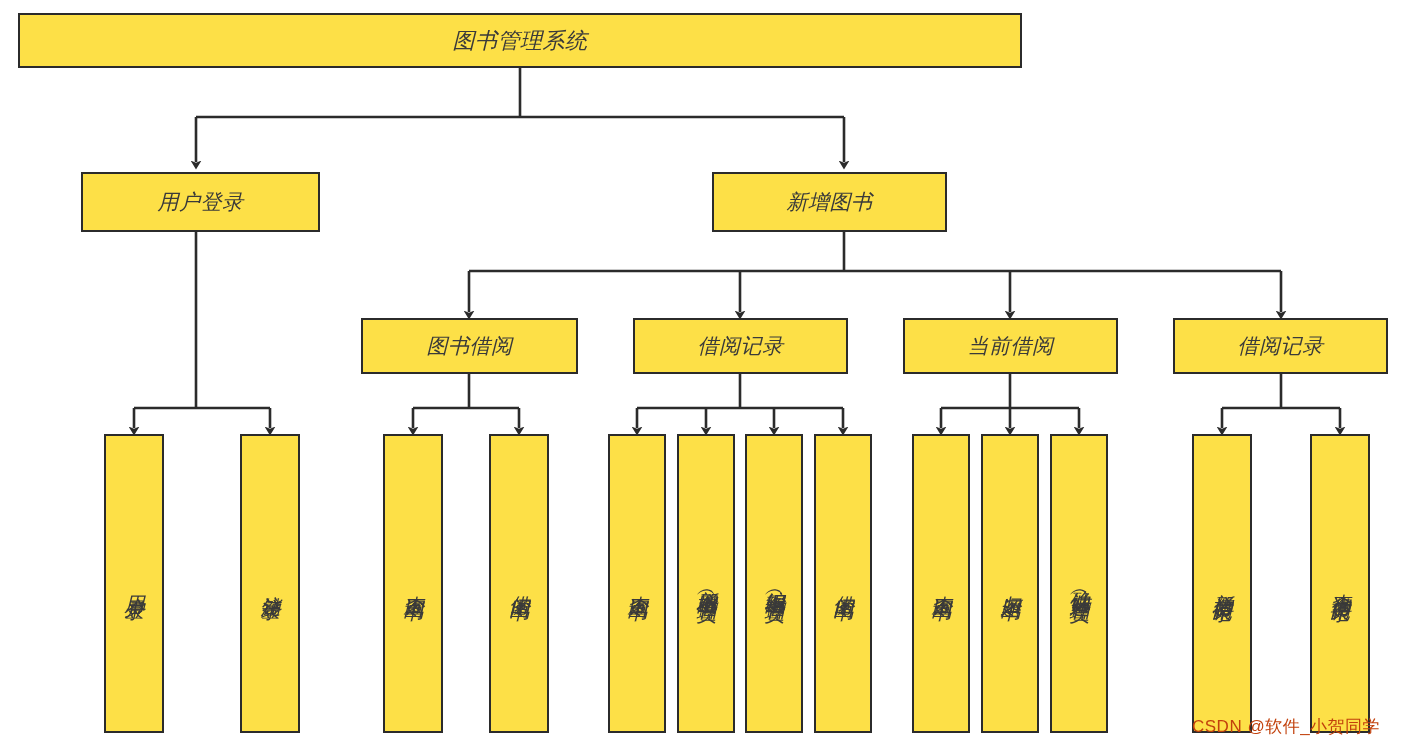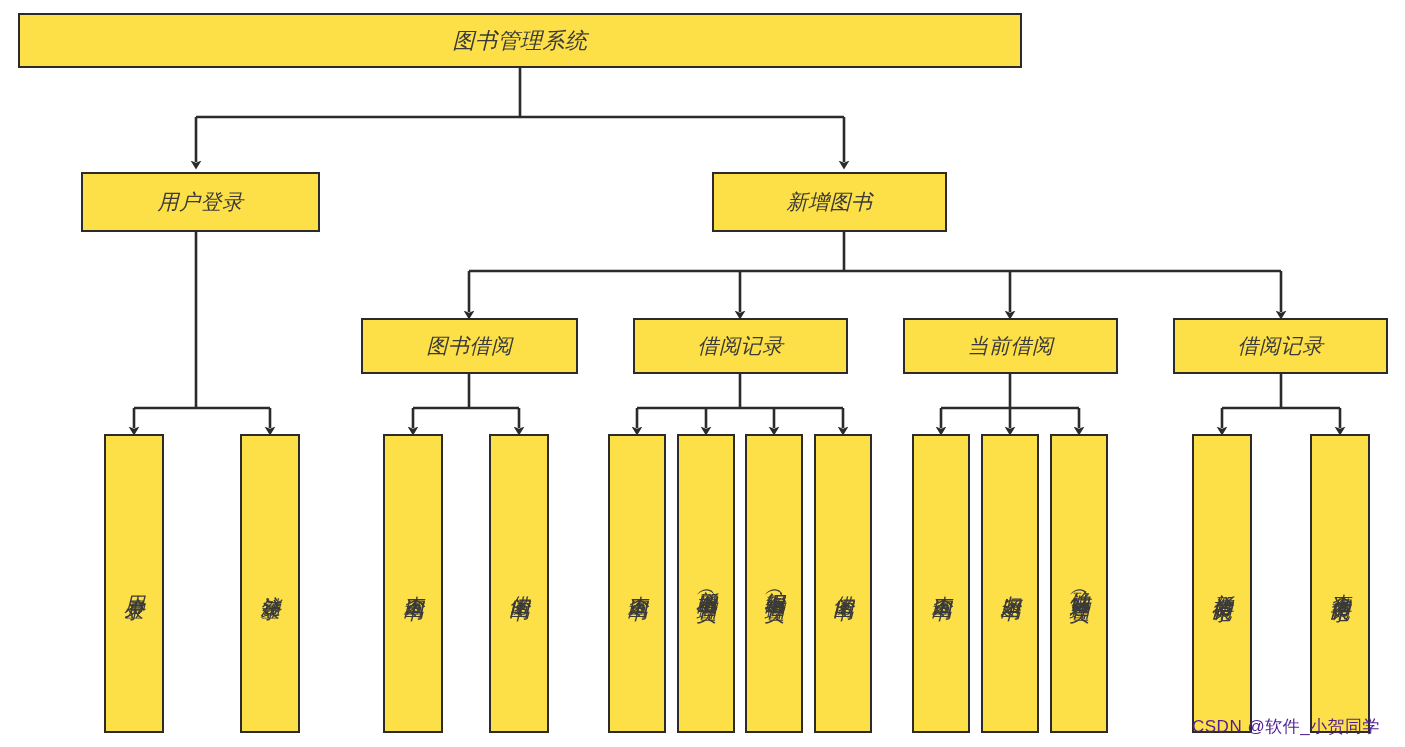--- a/index.html
+++ b/index.html
@@ -61,21 +61,21 @@
     writing-mode: vertical-rl;
     text-orientation: upright;
     font-size: 20px;
     line-height: 1.28;
     letter-spacing: 2px;
     max-height: 260px;
     white-space: normal;
   }
   .watermark {
     position: absolute;
-    color: #4c1d95;
+    color: #c2410c;
     font-size: 17px;
     white-space: nowrap;
     letter-spacing: 0.5px;
   }
 </style>
 </head>
 <body>
 
 <div id="diagram-root">
 

